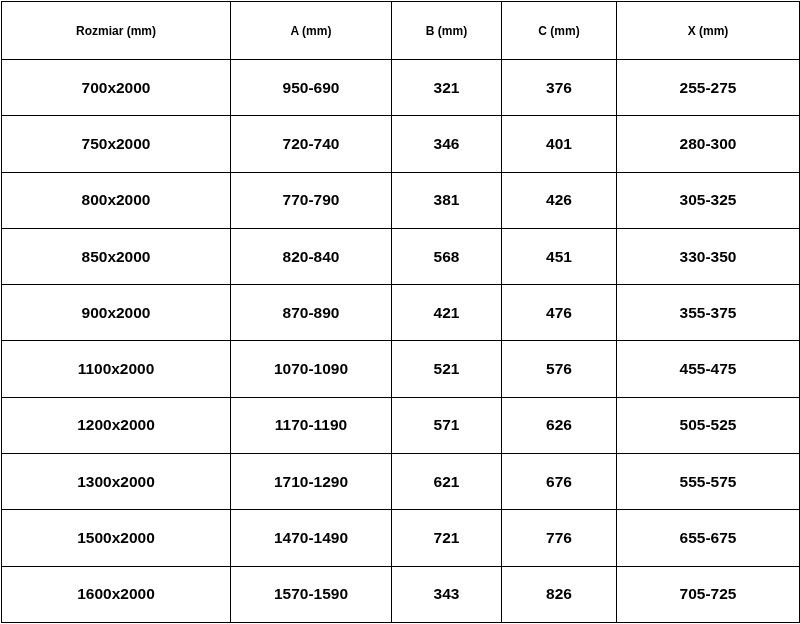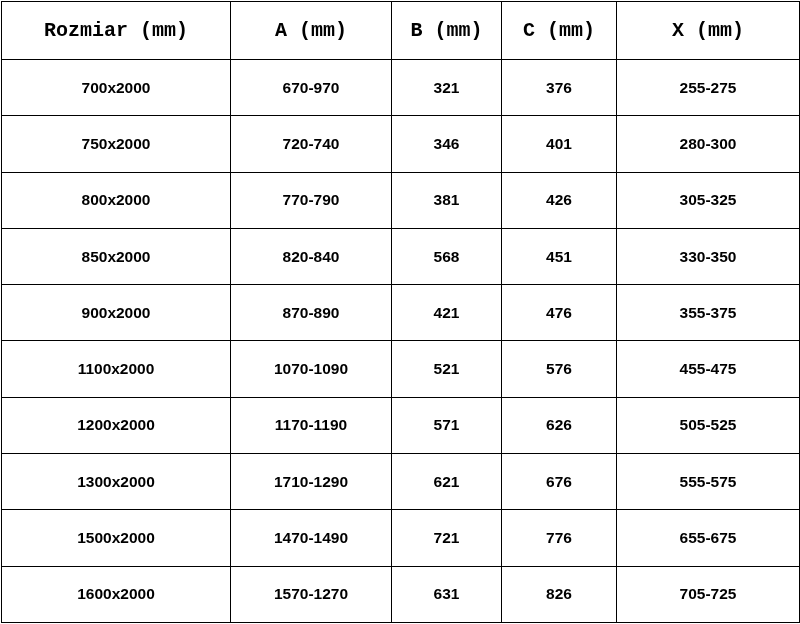--- a/index.html
+++ b/index.html
@@ -30,23 +30,22 @@
   table.size-table td {
     border: 1px solid #000000;
     text-align: center;
     vertical-align: middle;
     font-weight: bold;
     font-size: 15.5px;
     padding: 0 2px;
     white-space: nowrap;
   }
   table.size-table thead th {
-    font-size: 20px;
+    font-size: 12px;
     height: 57px;
-    font-family: Liberation Mono, monospace;
   }
   table.size-table tbody td {
     height: 45px;
   }
   
   col.c0 { width: 229px; }
   col.c1 { width: 161px; }
   col.c2 { width: 110px; }
   col.c3 { width: 115px; }
   col.c4 { width: 183px; }
@@ -68,21 +67,21 @@
           <th>Rozmiar (mm)</th>
           <th>A (mm)</th>
           <th>B (mm)</th>
           <th>C (mm)</th>
           <th>X (mm)</th>
         </tr>
     </thead>
     <tbody>
         <tr>
           <td>700x2000</td>
-          <td>670-970</td>
+          <td>950-690</td>
           <td>321</td>
           <td>376</td>
           <td>255-275</td>
         </tr>
         <tr>
           <td>750x2000</td>
           <td>720-740</td>
           <td>346</td>
           <td>401</td>
           <td>280-300</td>
@@ -131,20 +130,20 @@
         </tr>
         <tr>
           <td>1500x2000</td>
           <td>1470-1490</td>
           <td>721</td>
           <td>776</td>
           <td>655-675</td>
         </tr>
         <tr>
           <td>1600x2000</td>
-          <td>1570-1270</td>
-          <td>631</td>
+          <td>1570-1590</td>
+          <td>343</td>
           <td>826</td>
           <td>705-725</td>
         </tr>
       </tbody>
   </table>
 </div>
 
 </body></html>

